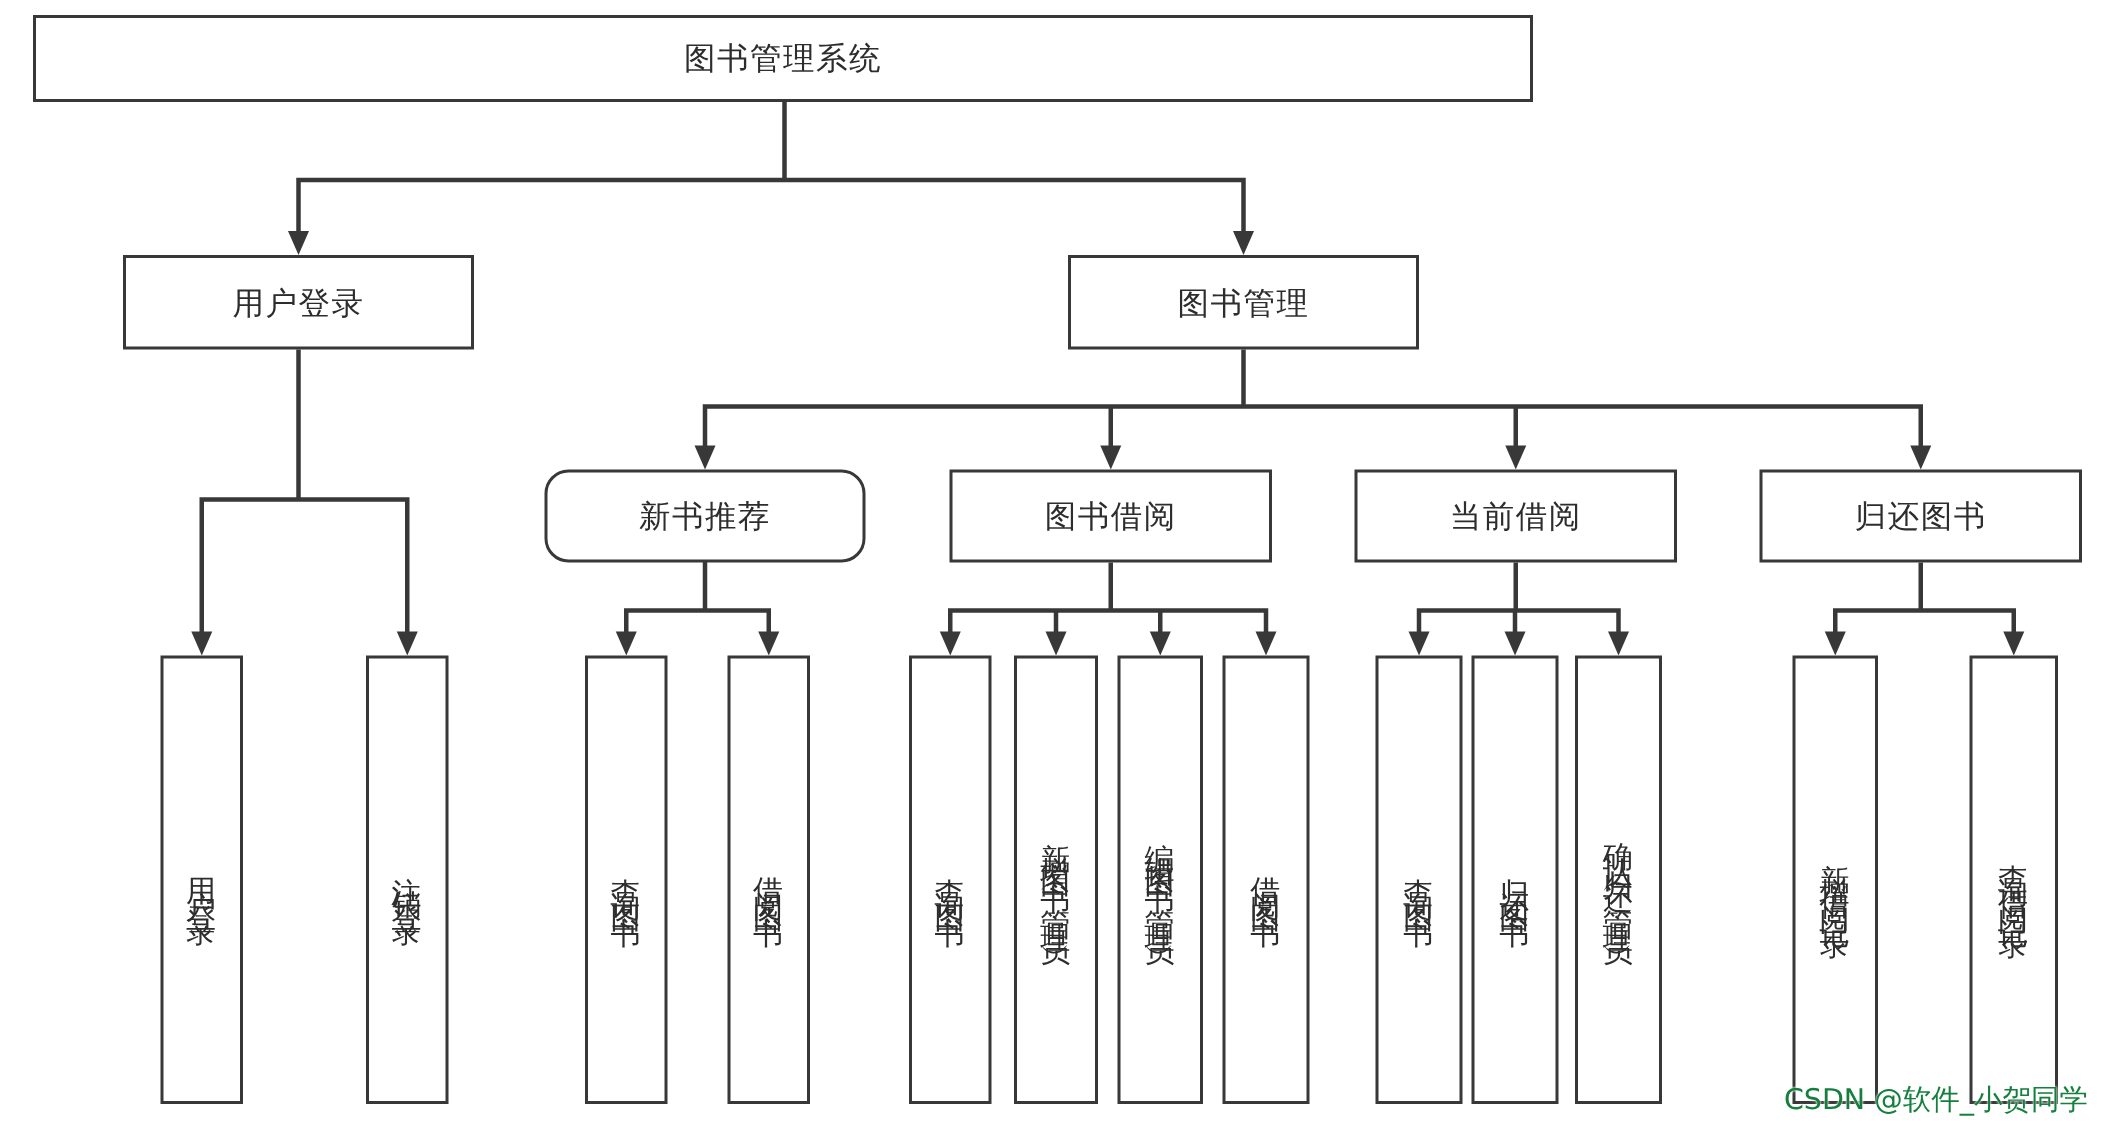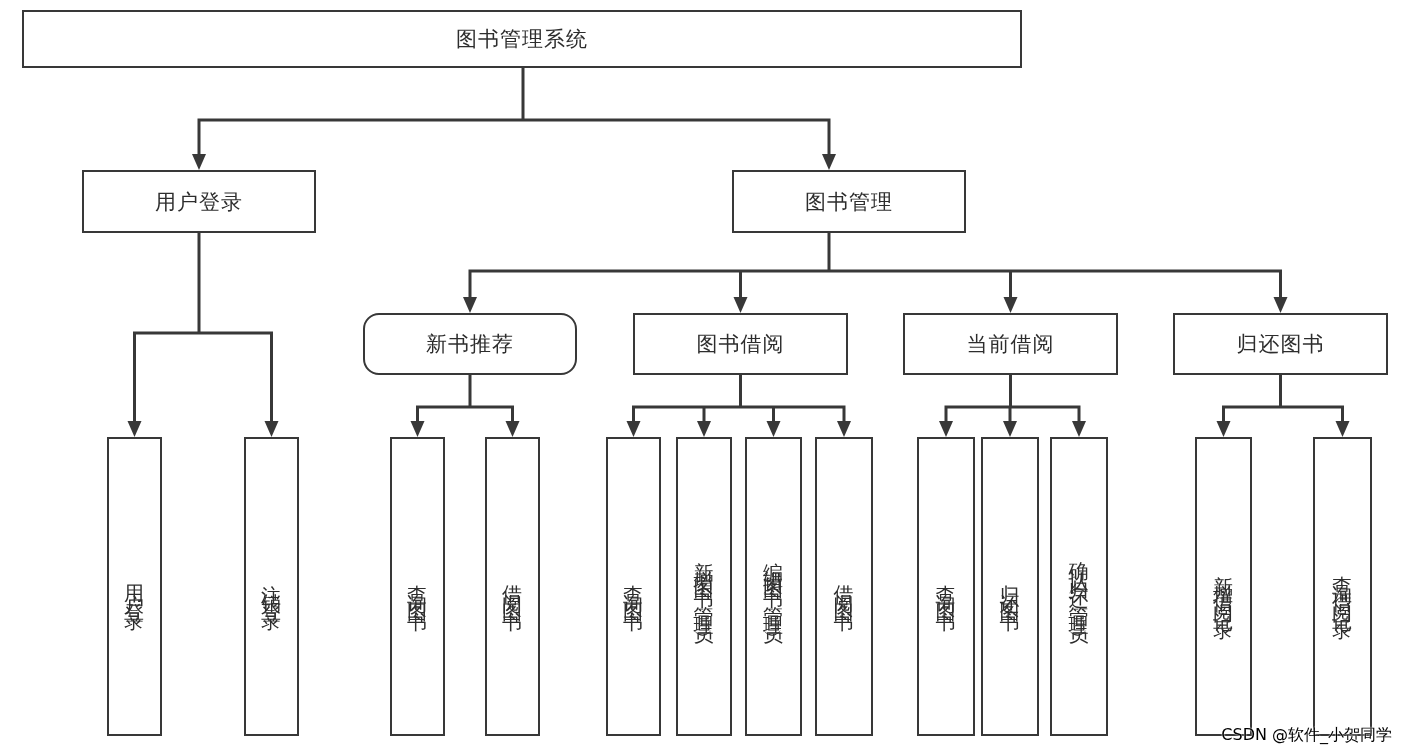--- a/index.html
+++ b/index.html
@@ -37,22 +37,22 @@
     writing-mode: vertical-rl;
     text-orientation: mixed;
     letter-spacing: 9px;
     line-height: 1;
     white-space: nowrap;
   }
   .watermark {
     position: absolute;
     right: 13px;
     bottom: 1px;
-    font-size: 16px;
-    color: #000000;
+    font-size: 19px;
+    color: #15803d;
     text-shadow: 0 0 2px #ffffff, 0 0 1px #ffffff;
     white-space: nowrap;
     z-index: 5;
     text-align: center;
   }
 </style>
 </head>
 <body>
 
 <div class="stage">
@@ -82,21 +82,21 @@
       <polygon points="939,421 953,421 946,437" fill="#383838"></polygon>
       <polygon points="1003,421 1017,421 1010,437" fill="#383838"></polygon>
       <polygon points="1072,421 1086,421 1079,437" fill="#383838"></polygon>
       <polygon points="1216.5,421 1230.5,421 1223.5,437" fill="#383838"></polygon>
       <polygon points="1335.5,421 1349.5,421 1342.5,437" fill="#383838"></polygon>
     </svg>
 
   <div class="box hbox" style="left:22px; top:10px; width:1000px; height:58px;">图书管理系统</div>
 
   <div class="box hbox" style="left:82px; top:170px; width:234px; height:63px;">用户登录</div>
-  <div class="box hbox" style="left:712px; top:170px; width:234px; height:63px;margin-left:20px;">图书管理</div>
+  <div class="box hbox" style="left:712px; top:170px; width:234px; height:63px;">图书管理</div>
 
   <div class="box hbox" style="left:363px; top:313px; width:214px; height:62px;border-radius:16px;">新书推荐</div>
   <div class="box hbox" style="left:903px; top:313px; width:215px; height:62px;">当前借阅</div>
   <div class="box hbox" style="left:633px; top:313px; width:215px; height:62px;">图书借阅</div>
   <div class="box hbox" style="left:1173px; top:313px; width:215px; height:62px;">归还图书</div>
 
   <div class="box vbox" style="left:107px; top:437px; width:55px; height:299px;">用户登录</div>
   <div class="box vbox" style="left:244px; top:437px; width:55px; height:299px;">注销登录</div>
 
   <div class="box vbox" style="left:390px; top:437px; width:55px; height:299px;">查询图书</div>

